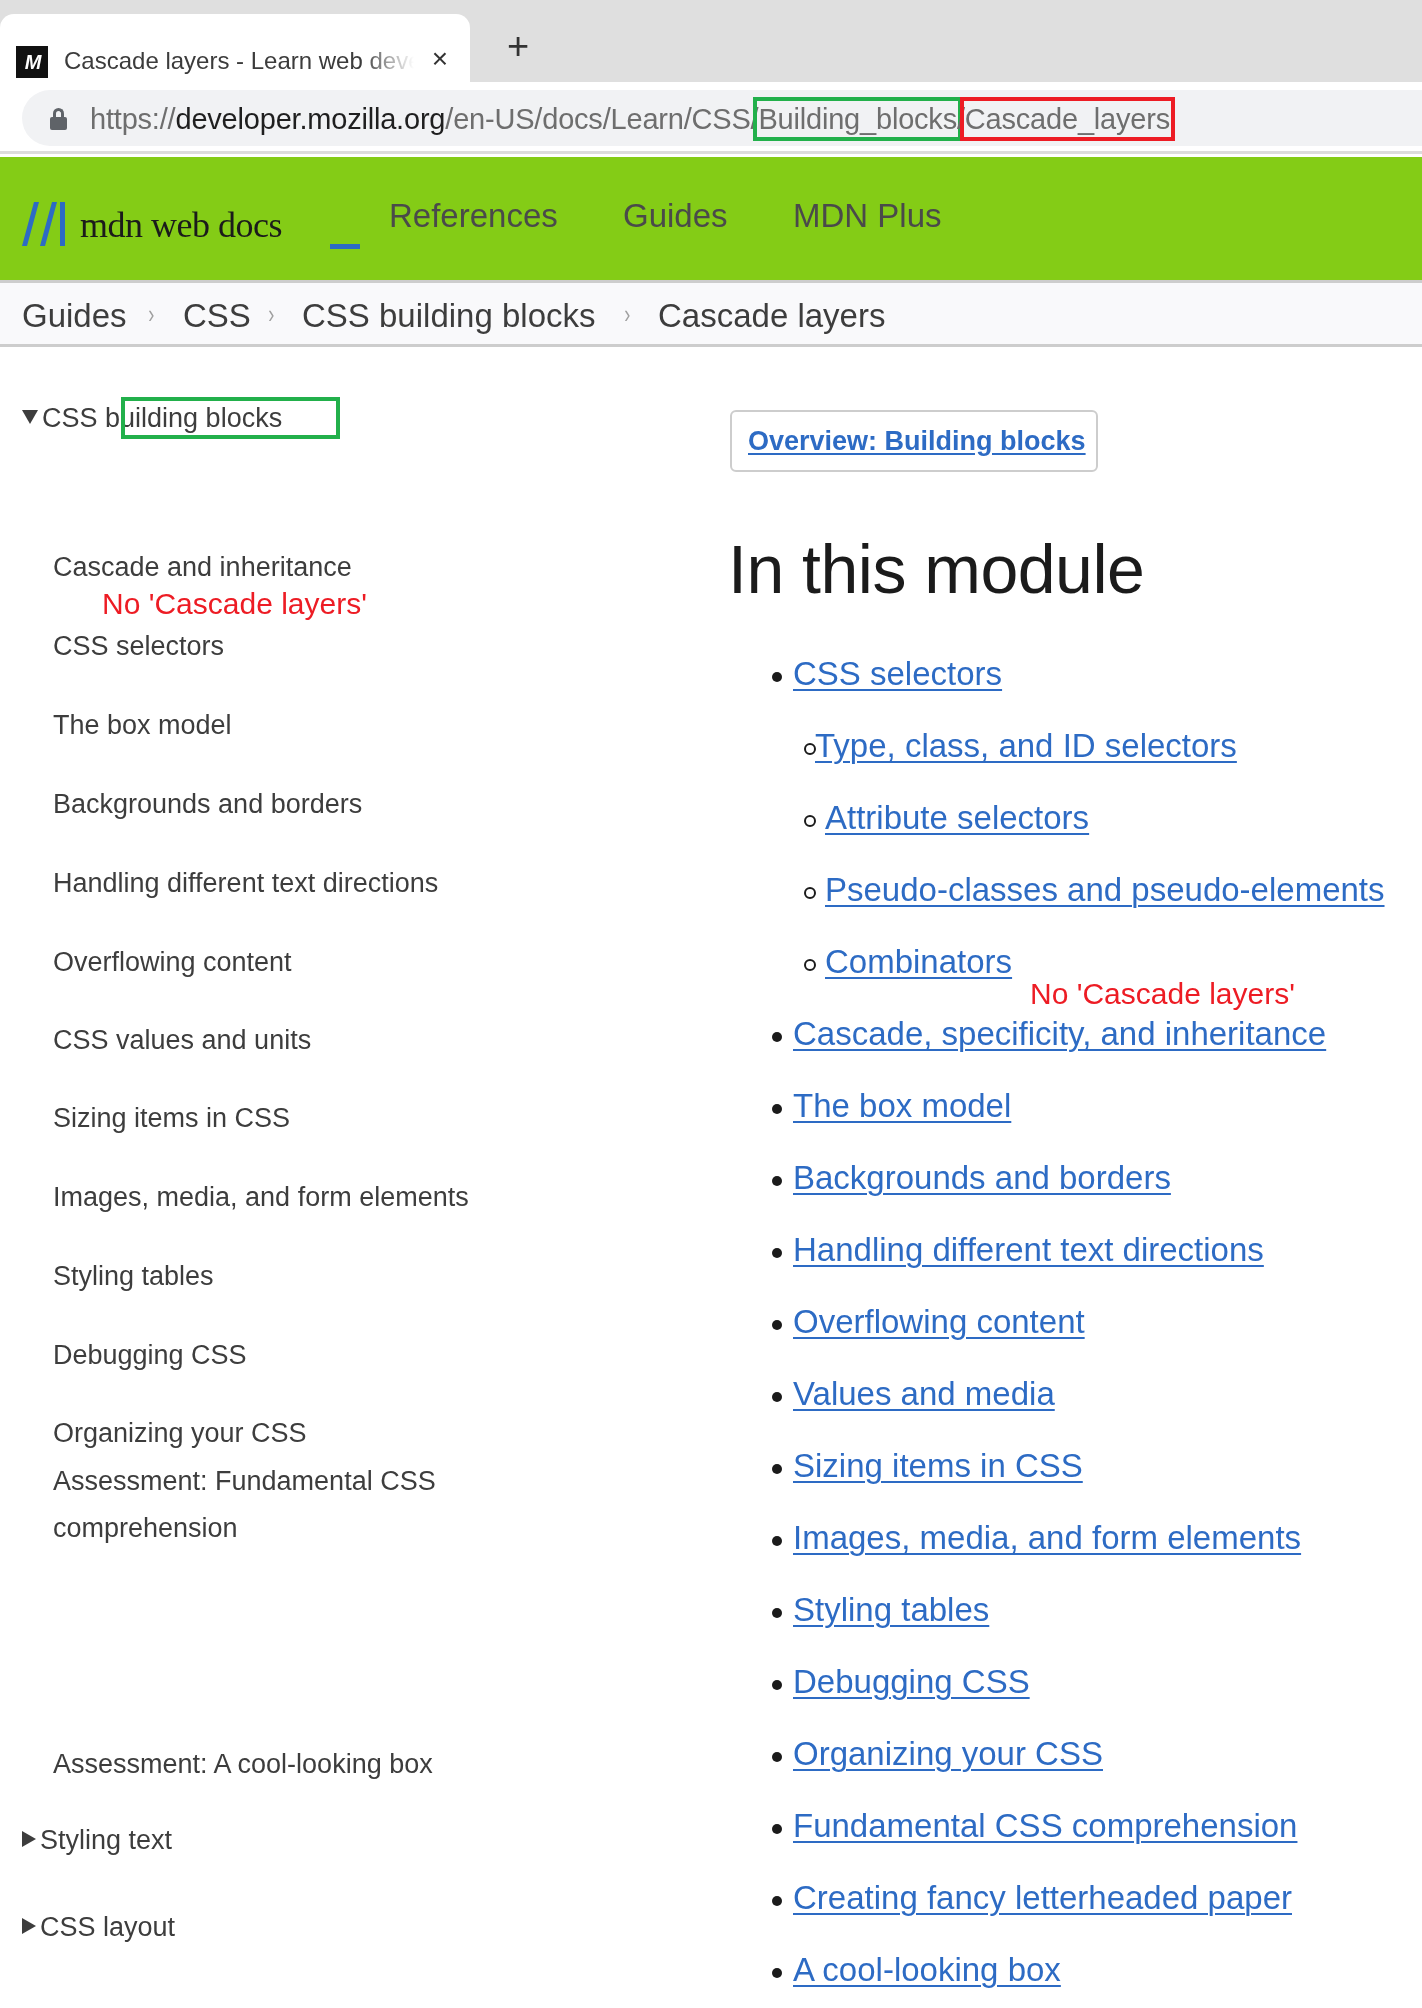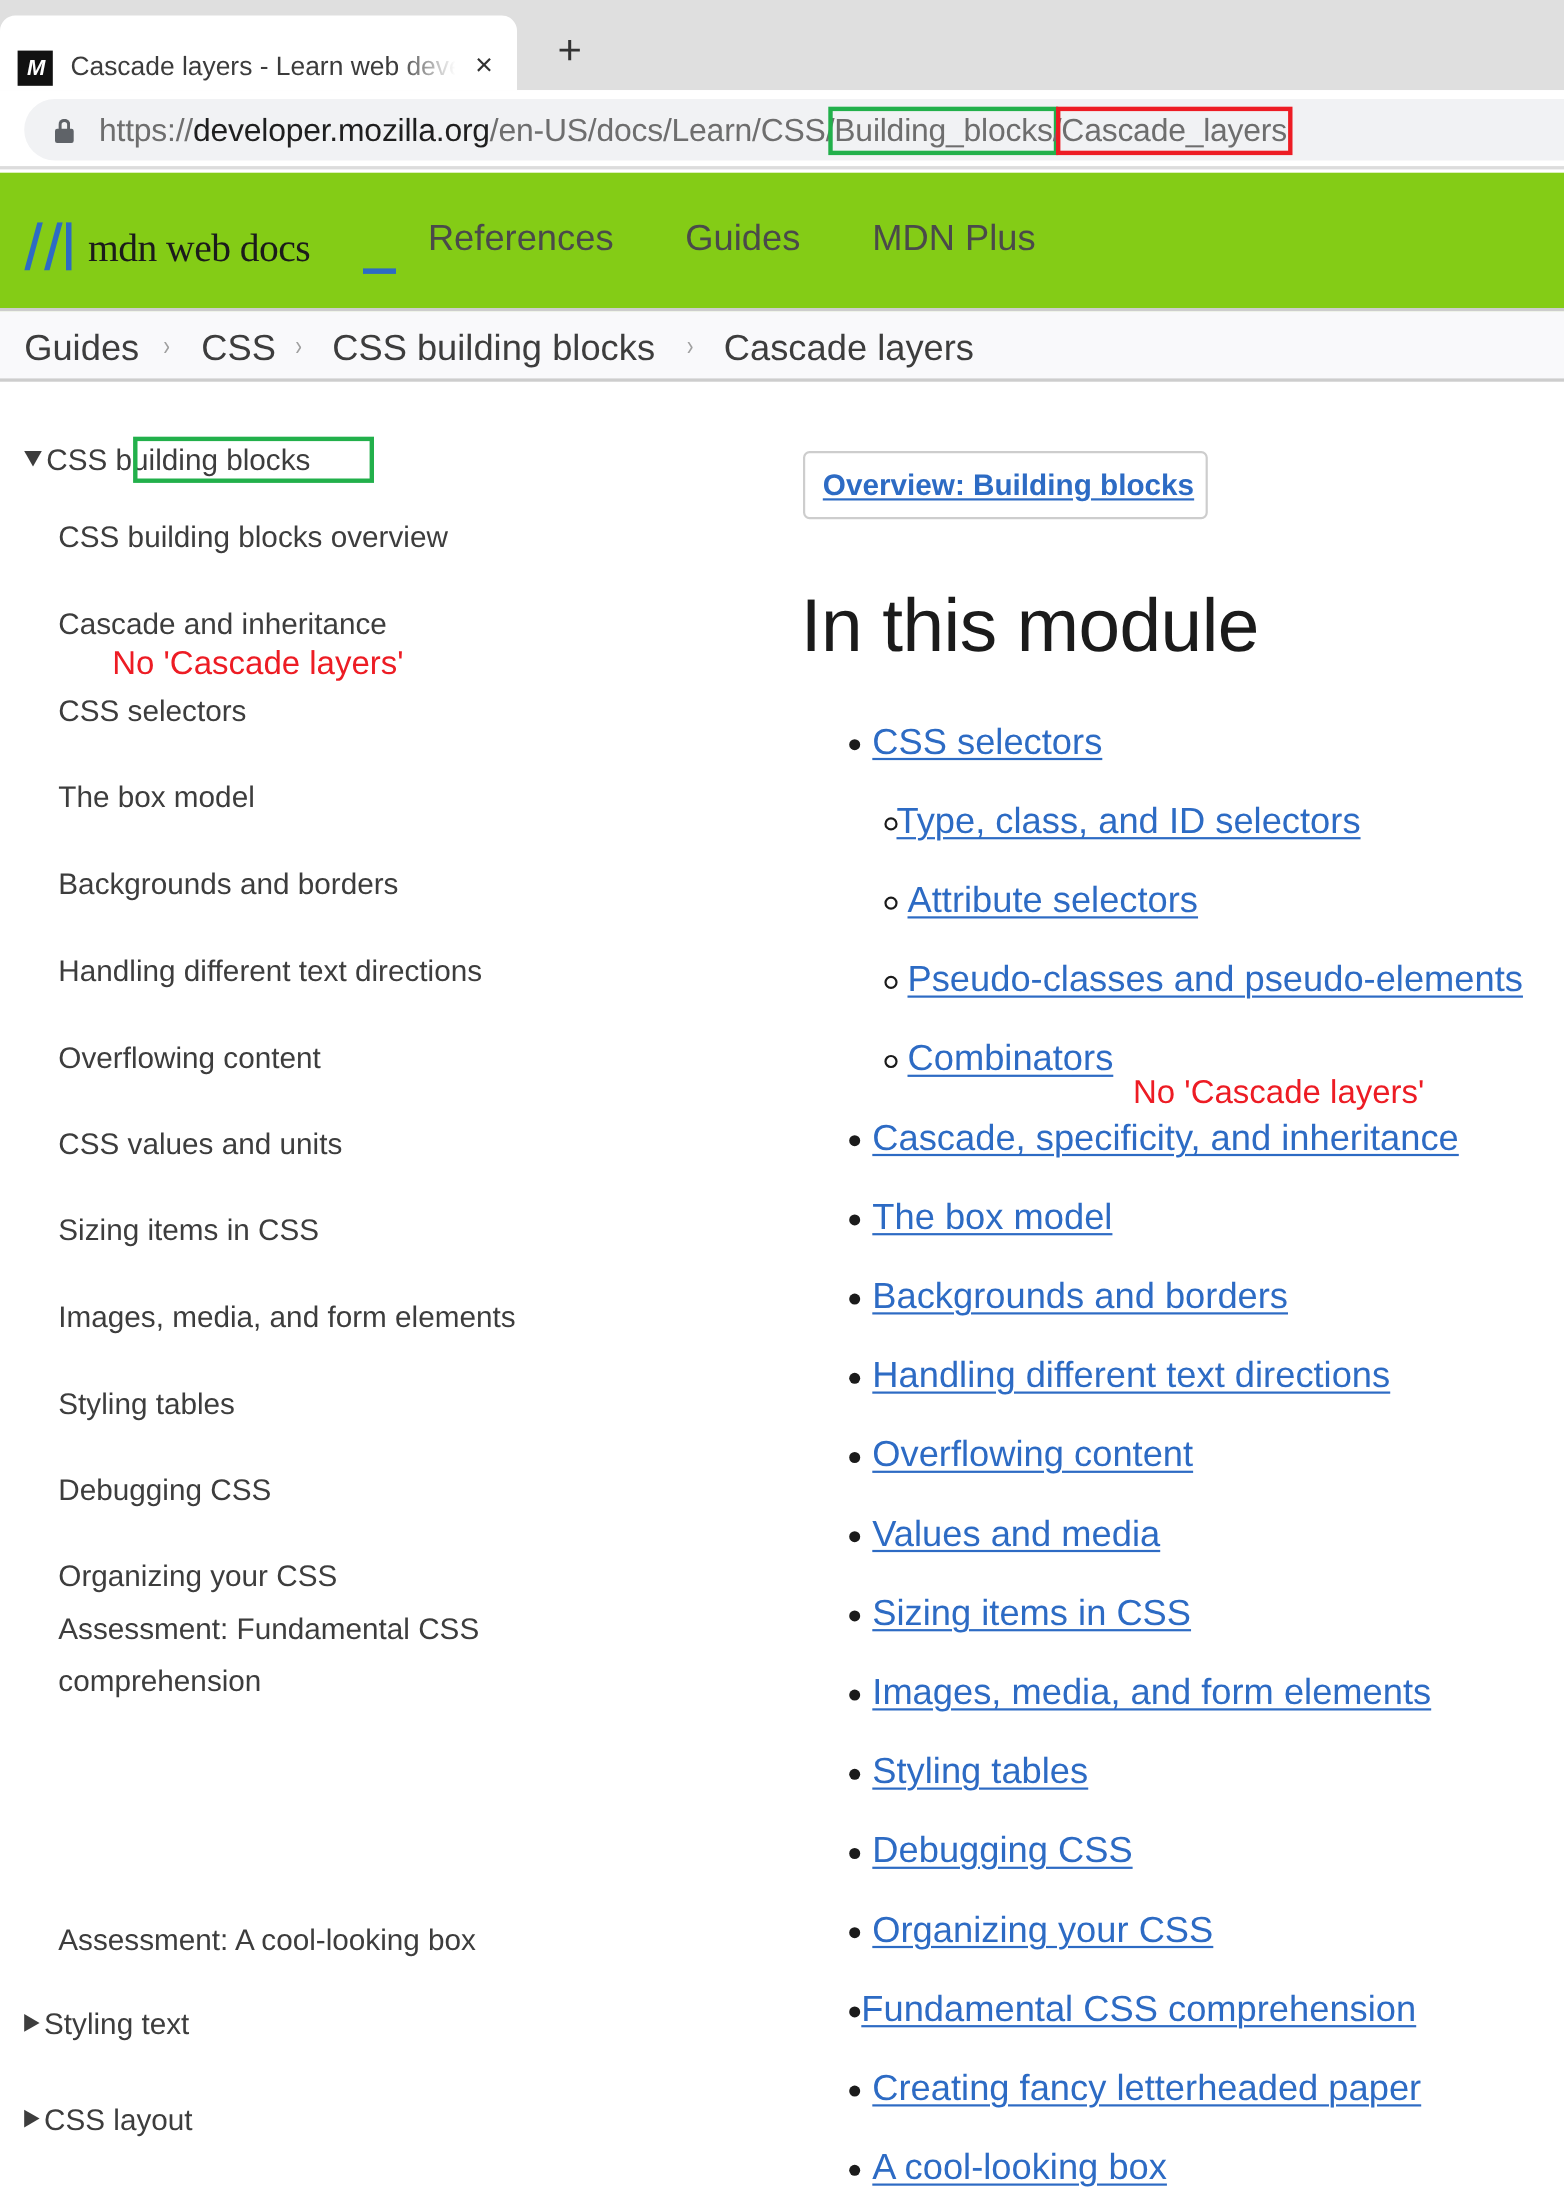--- a/index.html
+++ b/index.html
@@ -105,21 +105,20 @@
   <div class="crumb" style="left:658px">Cascade layers</div>
 </div>
 
 <div class="sidebar">
   <div class="side-group" style="top:53px">
     <span class="tri tri-down"></span><span>CSS</span>
     <span>building blocks</span>
     <div class="hl-box-green"></div>
   </div>
 
-  <div class="side-item" style="top:115px">CSS building blocks overview</div>
   <div class="side-item" style="top:194px">Cascade and inheritance</div>
   <div class="annotation" style="left:102px; top:237px">No 'Cascade layers'</div>
   <div class="side-item" style="top:273px">CSS selectors</div>
   <div class="side-item" style="top:352px">The box model</div>
   <div class="side-item" style="top:431px">Backgrounds and borders</div>
   <div class="side-item" style="top:510px">Handling different text directions</div>
   <div class="side-item" style="top:589px">Overflowing content</div>
   <div class="side-item" style="top:667px">CSS values and units</div>
   <div class="side-item" style="top:745px">Sizing items in CSS</div>
   <div class="side-item" style="top:824px">Images, media, and form elements</div>
@@ -153,16 +152,16 @@
   <div class="li" style="left:40px; top:737px"><span class="bullet" style="left:12px"></span><a style="margin-left:33px">The box model</a></div>
   <div class="li" style="left:40px; top:809px"><span class="bullet" style="left:12px"></span><a style="margin-left:33px">Backgrounds and borders</a></div>
   <div class="li" style="left:40px; top:881px"><span class="bullet" style="left:12px"></span><a style="margin-left:33px">Handling different text directions</a></div>
   <div class="li" style="left:40px; top:953px"><span class="bullet" style="left:12px"></span><a style="margin-left:33px">Overflowing content</a></div>
   <div class="li" style="left:40px; top:1025px"><span class="bullet" style="left:12px"></span><a style="margin-left:33px">Values and media</a></div>
   <div class="li" style="left:40px; top:1097px"><span class="bullet" style="left:12px"></span><a style="margin-left:33px">Sizing items in CSS</a></div>
   <div class="li" style="left:40px; top:1169px"><span class="bullet" style="left:12px"></span><a style="margin-left:33px">Images, media, and form elements</a></div>
   <div class="li" style="left:40px; top:1241px"><span class="bullet" style="left:12px"></span><a style="margin-left:33px">Styling tables</a></div>
   <div class="li" style="left:40px; top:1313px"><span class="bullet" style="left:12px"></span><a style="margin-left:33px">Debugging CSS</a></div>
   <div class="li" style="left:40px; top:1385px"><span class="bullet" style="left:12px"></span><a style="margin-left:33px">Organizing your CSS</a></div>
-  <div class="li" style="left:40px; top:1457px"><span class="bullet" style="left:12px"></span><a style="margin-left:23px">Fundamental CSS comprehension</a></div>
+  <div class="li" style="left:40px; top:1457px"><span class="bullet" style="left:12px"></span><a style="margin-left:33px">Fundamental CSS comprehension</a></div>
   <div class="li" style="left:40px; top:1529px"><span class="bullet" style="left:12px"></span><a style="margin-left:33px">Creating fancy letterheaded paper</a></div>
   <div class="li" style="left:40px; top:1601px"><span class="bullet" style="left:12px"></span><a style="margin-left:33px">A cool-looking box</a></div>
 </div>
 
 </body></html>

